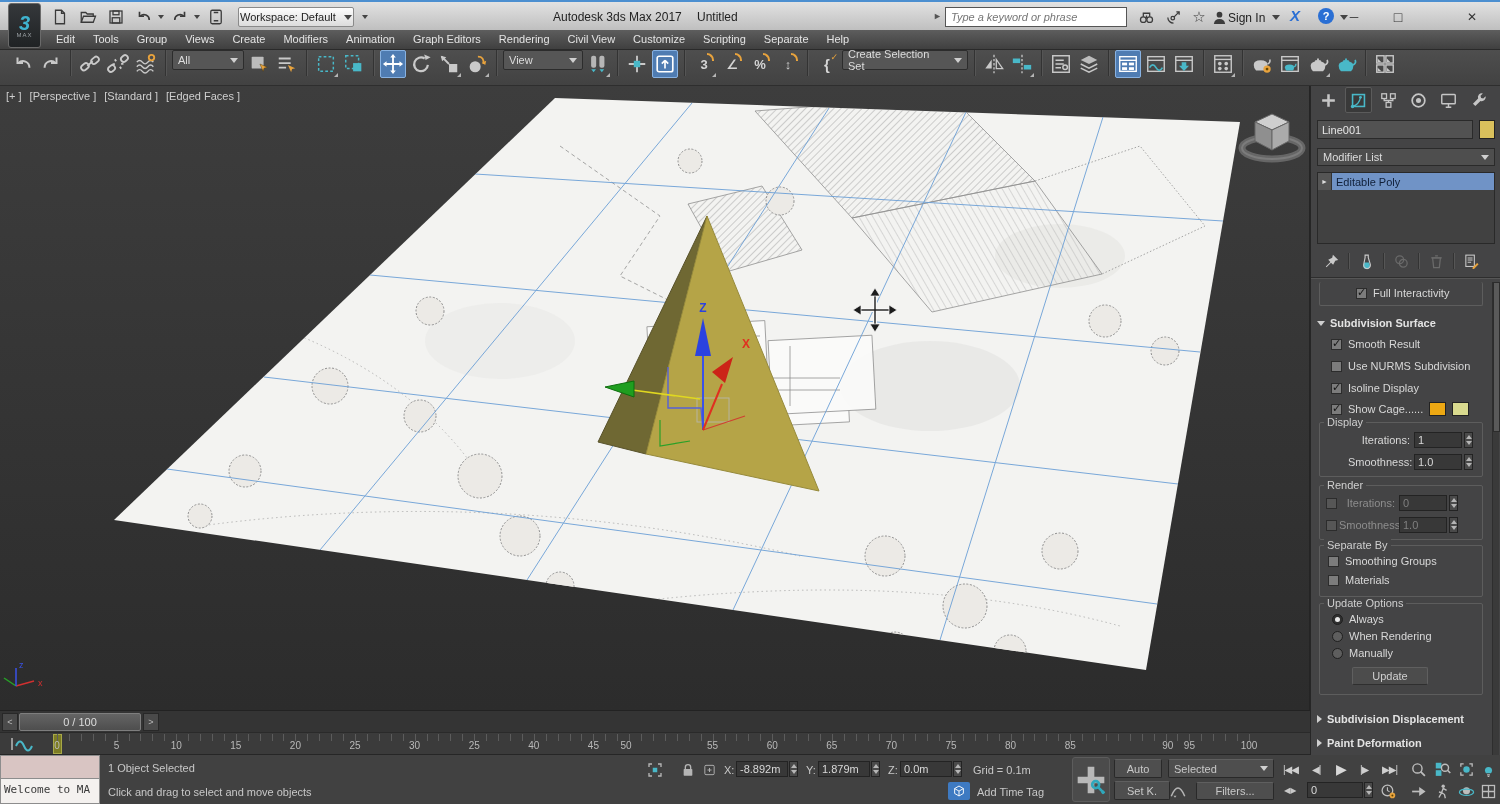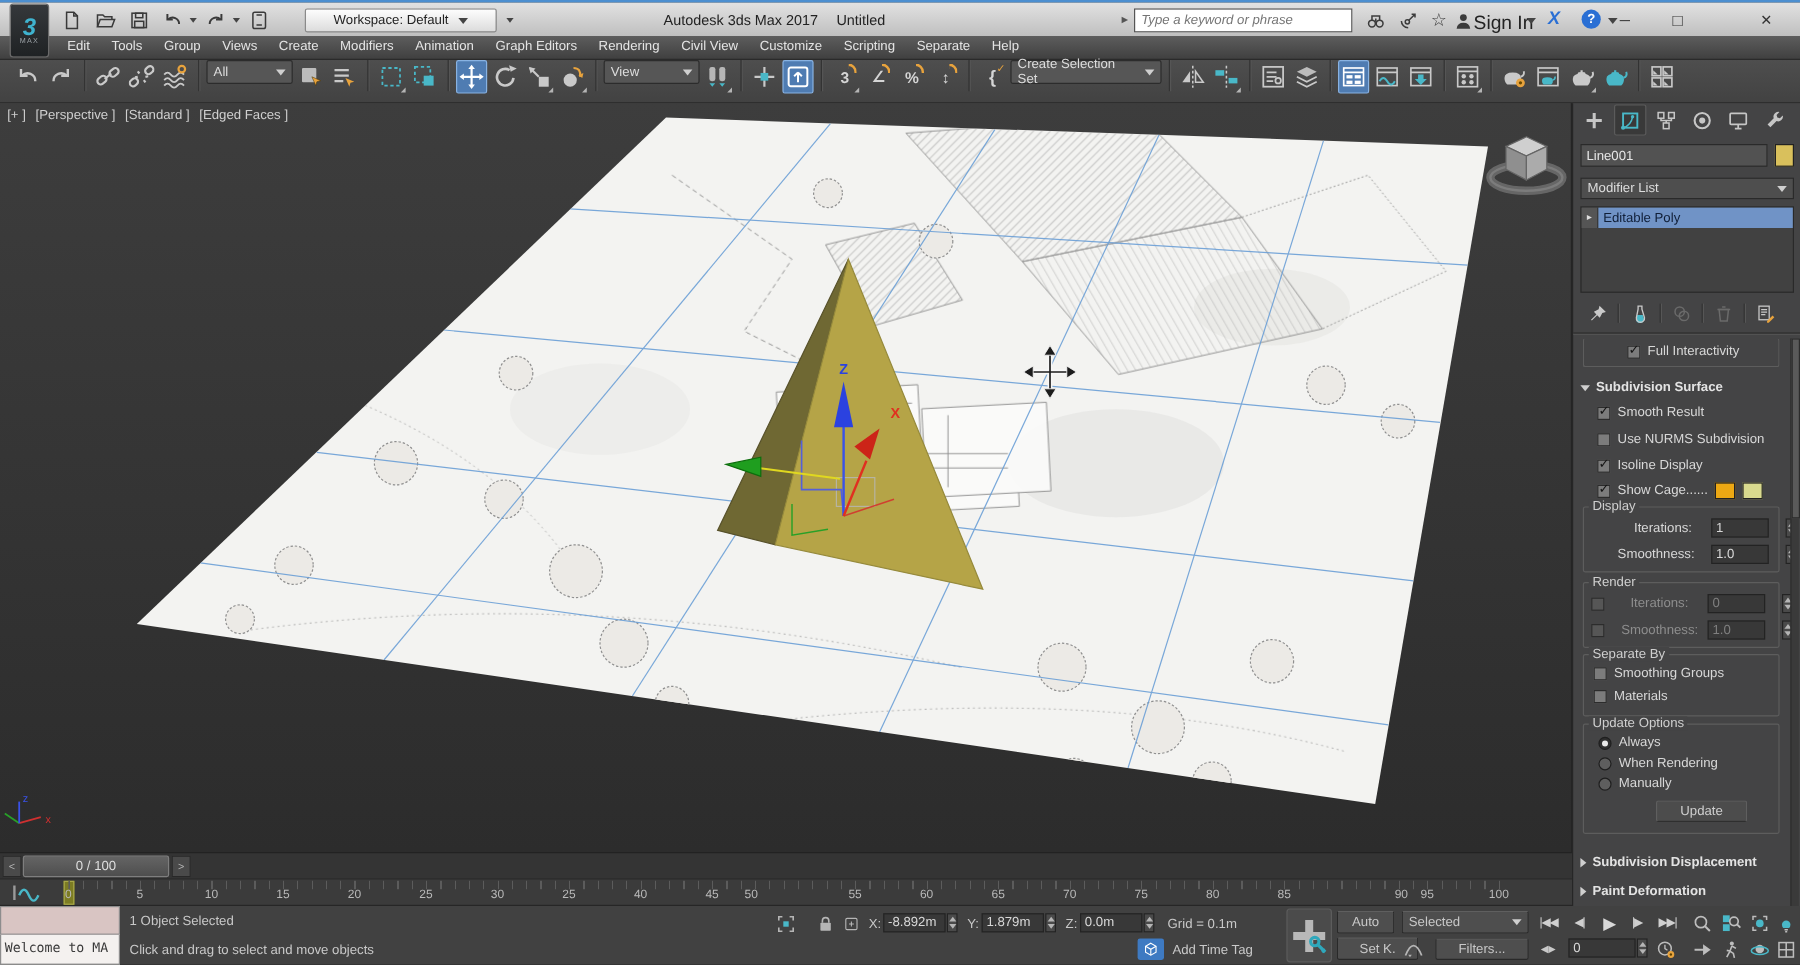--- a/index.html
+++ b/index.html
@@ -8,31 +8,31 @@
 #app{position:relative;width:1500px;height:804px;background:#3a3a3a;overflow:hidden;font-size:11px;color:#d2d2d2}
 
 .titlebar{position:absolute;left:0;top:0;width:1500px;height:30px;background:linear-gradient(#e2e2e2,#bfbfbf);border-top:2px solid #4c8fd0;color:#2a2a2a}
 .logo{position:absolute;left:8px;top:3px;width:33px;height:45px;background:linear-gradient(#35383b,#1f2224);border:1px solid #6a6a6a;border-radius:3px;z-index:5;display:flex;flex-direction:column;align-items:center;justify-content:center}
 .logo .l3{font-size:20px;font-weight:bold;font-style:italic;color:#3fb3cf;line-height:18px}
 .logo .lmax{font-size:6px;color:#9aa0a4;letter-spacing:1px}
 .qat{position:absolute;left:48px;top:2px;height:26px;display:flex;align-items:center;gap:4px}
 .qbtn{width:24px;height:22px;display:flex;align-items:center;justify-content:center;color:#3a3a3a;border-radius:2px}
 .qbtn svg{width:18px;height:18px}
 .qcaret{width:0;height:0;border-left:3px solid transparent;border-right:3px solid transparent;border-top:4px solid #444;margin-left:-2px}
-.wsdd{height:20px;background:linear-gradient(#fdfdfd,#dcdcdc);border:1px solid #8a8a8a;border-radius:2px;display:flex;align-items:center;padding:0 23px;gap:8px;color:#222;margin-left:22px}
+.wsdd{height:20px;background:linear-gradient(#fdfdfd,#dcdcdc);border:1px solid #8a8a8a;border-radius:2px;display:flex;align-items:center;padding:0 1px;gap:8px;color:#222;margin-left:6px}
 .caret{width:0;height:0;border-left:4px solid transparent;border-right:4px solid transparent;border-top:5px solid #cfcfcf}
 .wsdd .caret{border-top-color:#444}
 .title-main{position:absolute;left:553px;top:8px;font-size:12px;color:#222}
 .title-doc{position:absolute;left:697px;top:8px;font-size:12px;color:#222}
 .search-go{position:absolute;left:933px;top:9px;font-size:9px;color:#555}
 .searchbox{position:absolute;left:945px;top:5px;width:182px;height:20px;background:#fff;border:1px solid #555}
 .searchbox input{width:100%;height:100%;border:0;outline:0;font-style:italic;color:#777;font-size:11px;padding:0 5px;font-family:inherit;background:transparent}
 .tico{position:absolute;top:5px;width:22px;height:20px;display:flex;align-items:center;justify-content:center;color:#3c3c3c}
 .tico svg{width:17px;height:17px}
-.signin{position:absolute;left:1228px;top:9px;color:#222;font-size:16px}
+.signin{position:absolute;left:1228px;top:9px;color:#222;font-size:12px}
 .xlogo{position:absolute;left:1290px;top:5px;font-weight:bold;font-style:italic;font-size:15px;color:#2a6fd4}
 .helpc{position:absolute;left:1318px;top:6px;width:16px;height:16px;border-radius:50%;background:#2a6fd4;color:#fff;font-weight:bold;font-size:11px;display:flex;align-items:center;justify-content:center}
 .winbtn{position:absolute;top:4px;width:28px;height:22px;display:flex;align-items:center;justify-content:center;color:#333;font-size:12px}
 
 .menubar{position:absolute;left:0;top:30px;width:1500px;height:20px;background:linear-gradient(#5d5d5d,#404040);border-bottom:1px solid #2a2a2a;display:flex;align-items:center;padding-left:47px}
 .menu-item{padding:0 9px;color:#e4e4e4;font-size:11px;line-height:19px}
 
 .toolbar{position:absolute;left:0;top:50px;width:1500px;height:36px;background:linear-gradient(#4e4e4e,#424242);border-bottom:1px solid #2e2e2e;display:flex;padding-left:10px;gap:2px}
 .tb-sep{width:1px;height:26px;background:#333;box-shadow:1px 0 0 #555;margin:0 4px;flex:none}
 .btn{position:relative;width:26px;height:28px;display:flex;align-items:center;justify-content:center;color:#c9c9c9;border-radius:2px;flex:none}
@@ -78,21 +78,21 @@
 .cb.on::after{content:"✓";position:absolute;left:0px;top:-2px;font-size:11px;line-height:11px;color:#151515;font-weight:bold}
 .cb.dis{background:#565656}
 .radio{width:11px;height:11px;border-radius:50%;background:#2f2f2f;border:1px solid #1f1f1f;position:relative;flex:none}
 .radio.on::after{content:"";position:absolute;left:2px;top:2px;width:5px;height:5px;border-radius:50%;background:#e8e8e8}
 .radio.off{background:#5e5e5e}
 .nfield{background:#383838;border:1px solid #232323;color:#d8d8d8;font-size:11px;height:16px;padding:0 3px;font-family:inherit}
 .nfield.dim{color:#7f7f7f}
 .spin{width:9px;height:16px;position:relative;background:#4a4a4a;border:1px solid #232323;flex:none}
 .spin::before{content:"";position:absolute;left:1px;top:2px;border-left:3px solid transparent;border-right:3px solid transparent;border-bottom:4px solid #b5b5b5}
 .spin::after{content:"";position:absolute;left:1px;bottom:2px;border-left:3px solid transparent;border-right:3px solid transparent;border-top:4px solid #b5b5b5}
-.sprow{position:absolute;display:flex;align-items:center;gap:14px;color:#d8d8d8}
+.sprow{position:absolute;display:flex;align-items:center;gap:2px;color:#d8d8d8}
 .sprow .lab{width:62px;text-align:right;margin-right:2px}
 .dimtxt{color:#8d8d8d}
 .updbtn{position:absolute;background:#4c4c4c;border:1px solid #5f5f5f;border-bottom-color:#2f2f2f;border-radius:2px;color:#cfcfcf;display:flex;align-items:center;justify-content:center}
 .cswatch{width:17px;height:14px;border:1px solid #222;flex:none}
 .scrolltrack{position:absolute;left:181px;top:196px;width:7px;height:473px;background:#3a3a3a;border-left:1px solid #2e2e2e}
 .scrollthumb{position:absolute;left:0;top:0;width:7px;height:150px;background:#5a5a5a;border:1px solid #2c2c2c}
 
 .timeslider{position:absolute;left:0;top:710px;width:1310px;height:23px;background:#343434;border-top:1px solid #222;border-bottom:1px solid #2a2a2a}
 .tsbtn{position:absolute;top:2px;width:16px;height:18px;background:#4a4a4a;border:1px solid #282828;color:#bbb;display:flex;align-items:center;justify-content:center;font-size:9px}
 .tshandle{position:absolute;left:19px;top:2px;width:122px;height:18px;background:linear-gradient(#646464,#4e4e4e);border:1px solid #7e7e7e;border-radius:2px;color:#dedede;display:flex;align-items:center;justify-content:center}
@@ -1065,21 +1065,21 @@
           <span>Always</span>
         </div>
         <div class="cbrow" style="left:12px;top:26px">
           <span class="radio off"></span>
           <span>When Rendering</span>
         </div>
         <div class="cbrow" style="left:12px;top:43px">
           <span class="radio off"></span>
           <span>Manually</span>
         </div>
-        <div class="updbtn" style="left:60px;top:63px;width:76px;height:18px">
+        <div class="updbtn" style="left:32px;top:63px;width:76px;height:18px">
           <span>Update</span>
         </div>
       </div>
 
       <div class="rhead" style="top:428px">
         <i class="rarrow"></i>
         <span>Subdivision Displacement</span>
       </div>
       <div class="rhead" style="top:452px">
         <i class="rarrow"></i>
@@ -1161,21 +1161,21 @@
       </span>
     <span class="sttext" style="left:977px;top:31px">Add Time Tag</span>
     <div class="setkeys">
         <svg>
           <use href="#i-key"></use>
         </svg>
       </div>
     <div class="stbtn" style="left:1114px;top:4px;width:48px;height:19px">
         <span>Auto</span>
       </div>
-    <div class="stbtn" style="left:1114px;top:26px;width:68px;height:19px">
+    <div class="stbtn" style="left:1114px;top:26px;width:56px;height:19px">
         <span>Set K.</span>
       </div>
     <div class="stbtn stdd" style="left:1168px;top:4px;width:106px;height:19px">
         <span>Selected</span>
         <i class="caret"></i>
       </div>
     <span class="sico" style="left:1168px;top:27px;width:20px;height:18px"><svg>
           <use href="#i-tangent"></use>
         </svg></span>
     <div class="stbtn" style="left:1196px;top:27px;width:78px;height:18px">

